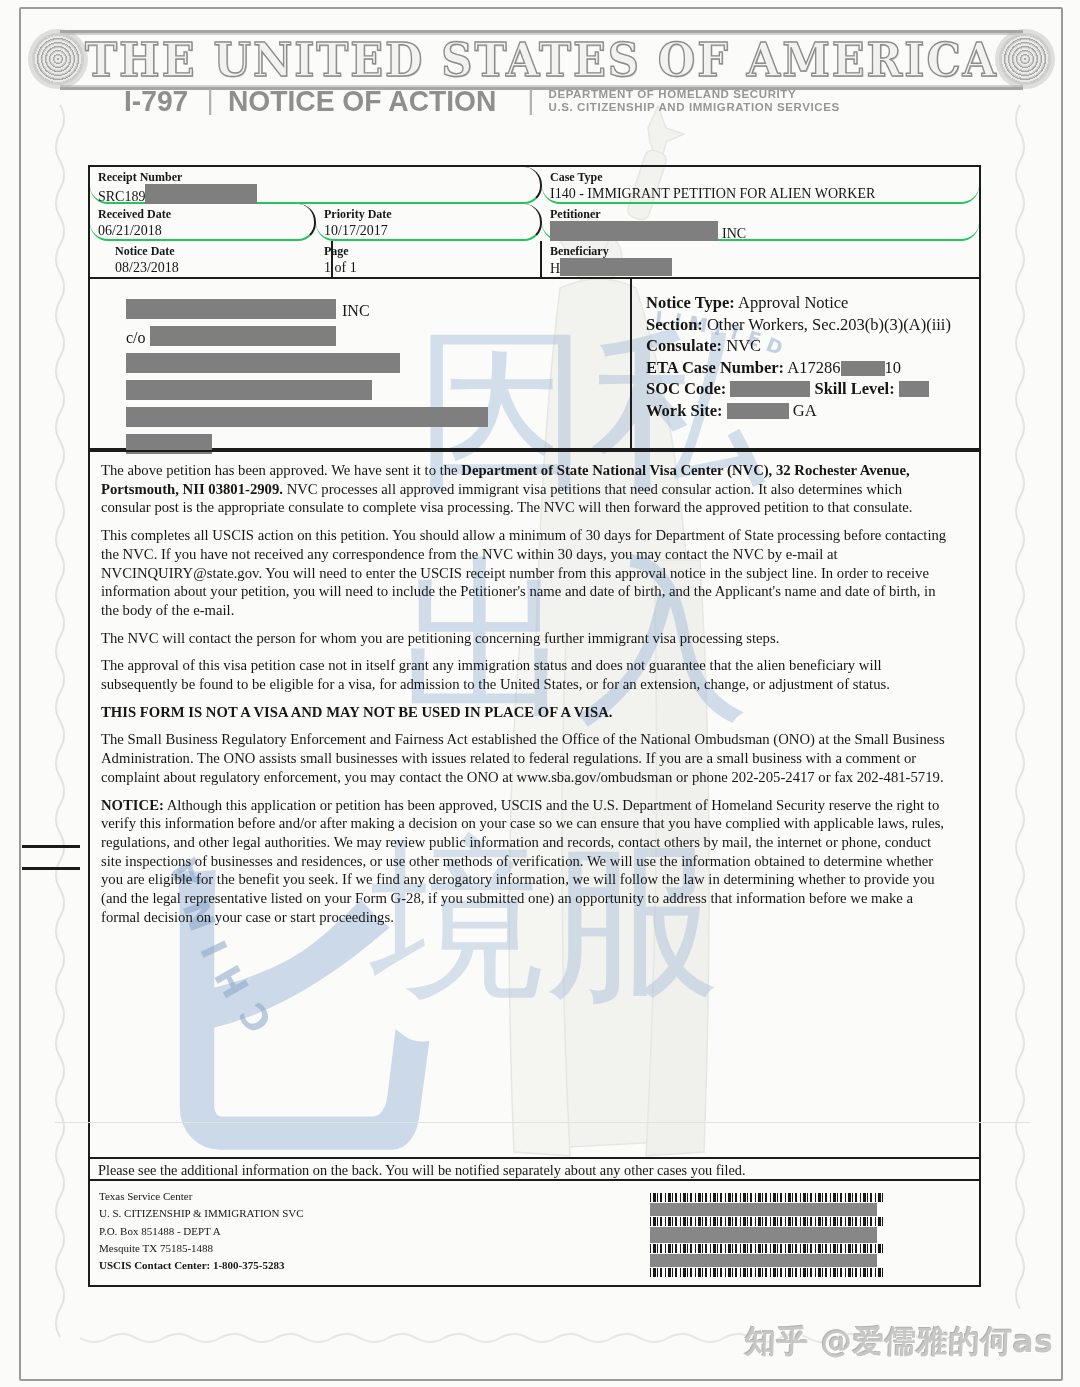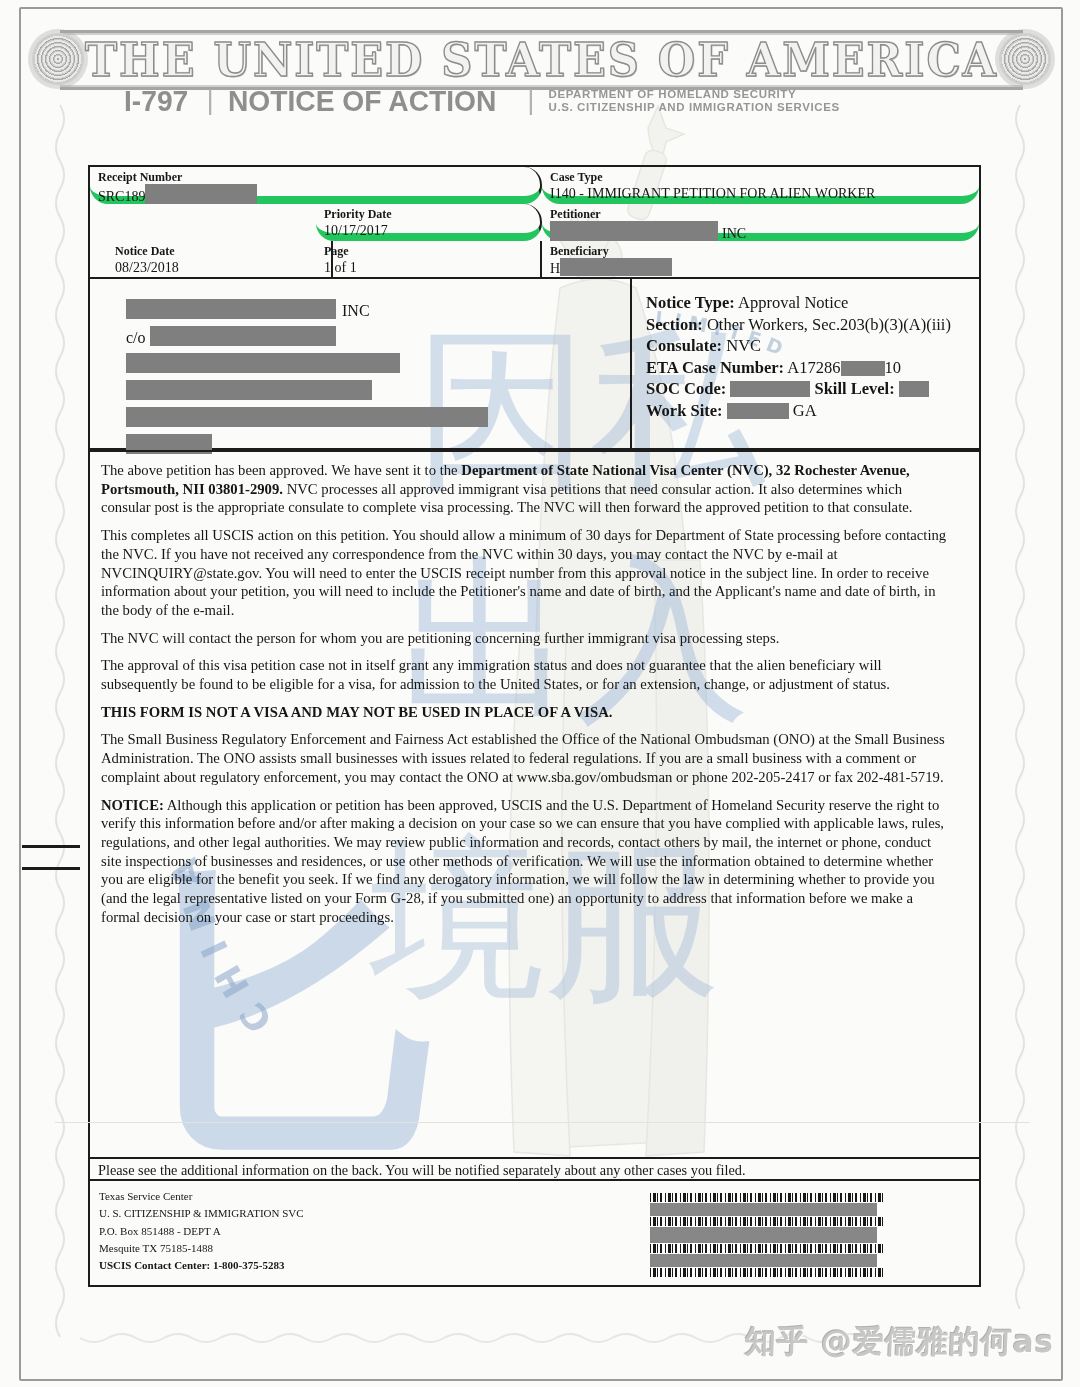--- a/index.html
+++ b/index.html
@@ -33,21 +33,21 @@
   .form-number,.form-title{font-weight:bold;font-size:30px;letter-spacing:0px;transform:scaleX(.94);transform-origin:left;white-space:nowrap;}
   .hdr-sep{font-size:28px;font-weight:normal;color:#b2b2b0;margin:0 14px;line-height:32px;}
   .dept{font-size:11.5px;font-weight:bold;letter-spacing:.6px;line-height:13px;padding-top:4px;color:#969694;}
 
   
   .sect{position:absolute;left:88px;width:893px;box-sizing:border-box;background:transparent;}
   .case-table{top:165px;height:114px;border:2px solid #1c1c1c;}
   .cell{position:absolute;box-sizing:border-box;padding:3px 8px 0 8px;}
   .cell .lbl{font-weight:bold;font-size:12px;line-height:14px;}
   .cell .val{font-size:14px;line-height:19px;}
-  .bR{border-right:2px solid #1c1c1c;} .bB{border-bottom:8px solid #22c55e;border-radius:18px;}
+  .bR{border-right:2px solid #1c1c1c;} .bB{border-bottom:2px solid #22c55e;border-radius:18px;}
 
   .addr-sect{top:279px;height:171px;border-left:2px solid #1c1c1c;border-right:2px solid #1c1c1c;border-bottom:2px solid #1c1c1c;}
   .addr-divider{position:absolute;left:540px;top:0;bottom:0;width:2px;background:#1c1c1c;}
   .address{position:absolute;left:36px;top:18px;font-size:16px;line-height:27px;}
   .details{position:absolute;left:556px;top:13px;font-size:16.5px;line-height:21.5px;white-space:nowrap;}
   .details b{font-weight:bold;margin-top:21px;}
 
   .body-sect{top:450px;height:707px;border-left:2px solid #1c1c1c;border-right:2px solid #1c1c1c;border-top:2px solid #1c1c1c;padding:9px 11px;}
   .body-sect p{margin:0 16px 9px 0;font-size:14.7px;line-height:18.7px;}
   .body-sect .strong{font-weight:bold;}
@@ -137,20 +137,24 @@
 
   <div class="sect case-table">
     <div class="cell bR bB" style="left:0;top:0;width:452px;height:37px;">
       <div class="lbl">Receipt Number</div>
       <div class="val"><span>SRC189</span><span class="redact" style="width:112px;height:20px;"></span></div>
     </div>
     <div class="cell bB" style="left:452px;top:0;right:0;height:37px;">
       <div class="lbl">Case Type</div>
       <div class="val">I140 - IMMIGRANT PETITION FOR ALIEN WORKER</div>
     </div>
+    <div class="cell bR bB" style="left:0;top:37px;width:226px;height:37px;">
+      <div class="lbl">Received Date</div>
+      <div class="val">06/21/2018</div>
+    </div>
     <div class="cell bR bB" style="left:226px;top:37px;width:226px;height:37px;">
       <div class="lbl">Priority Date</div>
       <div class="val">10/17/2017</div>
     </div>
     <div class="cell bB" style="left:452px;top:37px;right:0;height:37px;">
       <div class="lbl">Petitioner</div>
       <div class="val"><span class="redact" style="width:168px;height:20px;margin-right:4px;"></span><span>INC</span></div>
     </div>
     <div class="cell bR" style="left:0;top:74px;width:226px;height:36px;margin-left:17px;">
       <div class="lbl">Notice Date</div>

